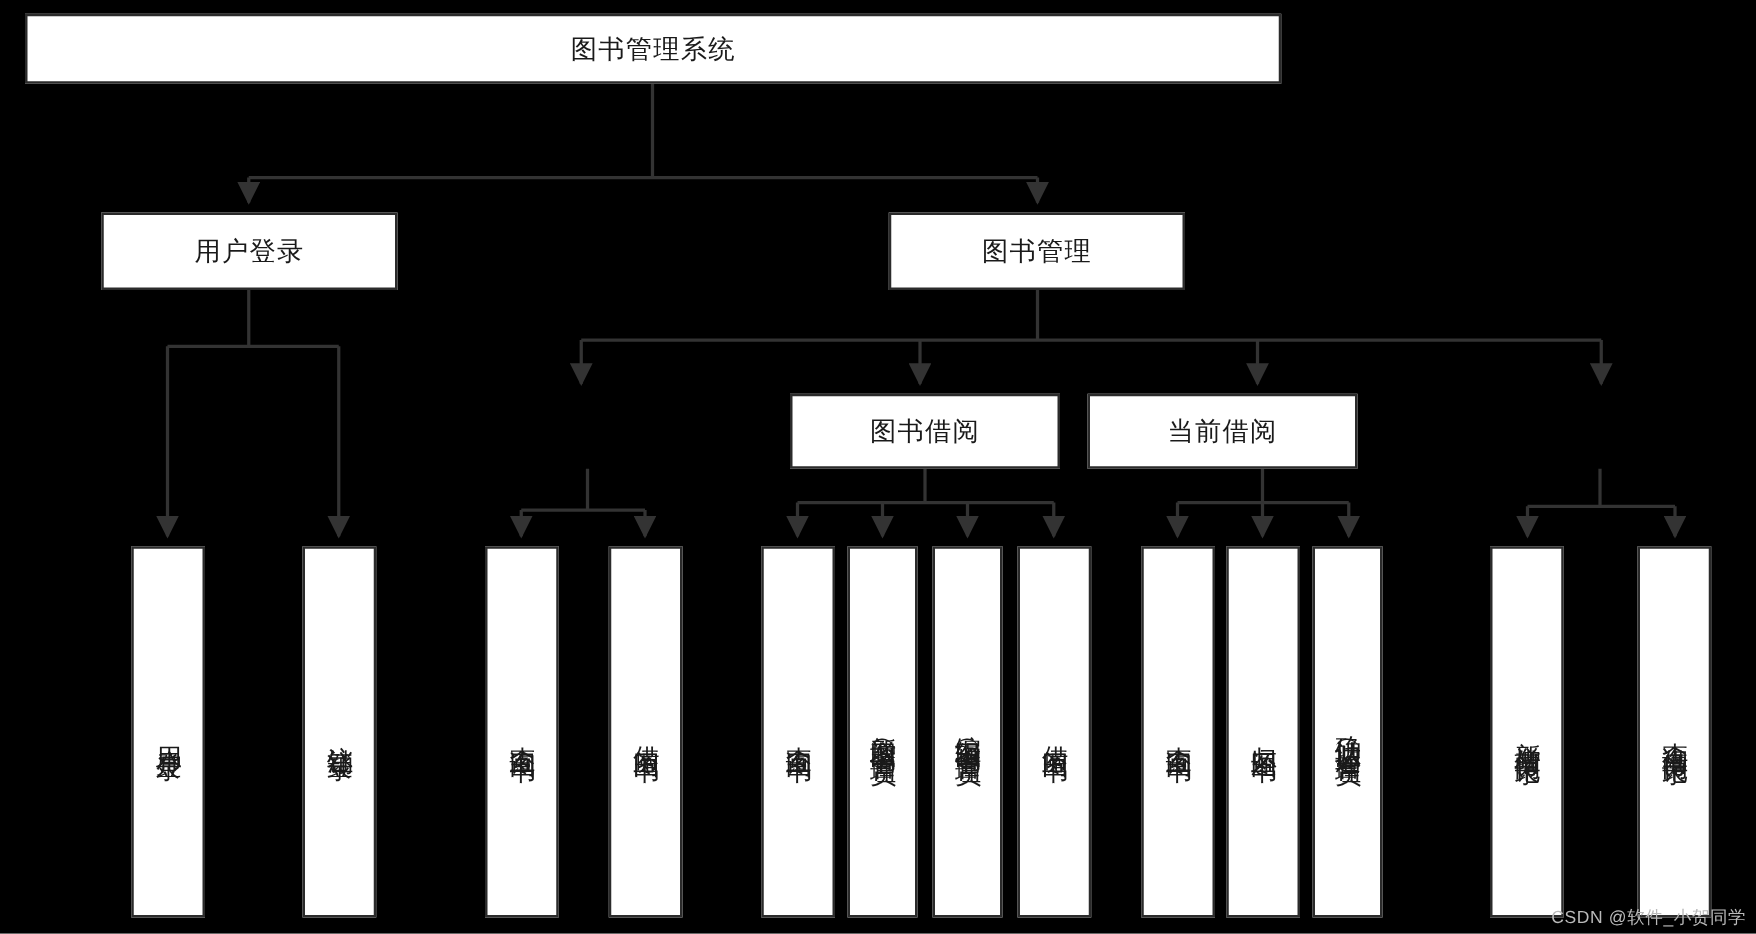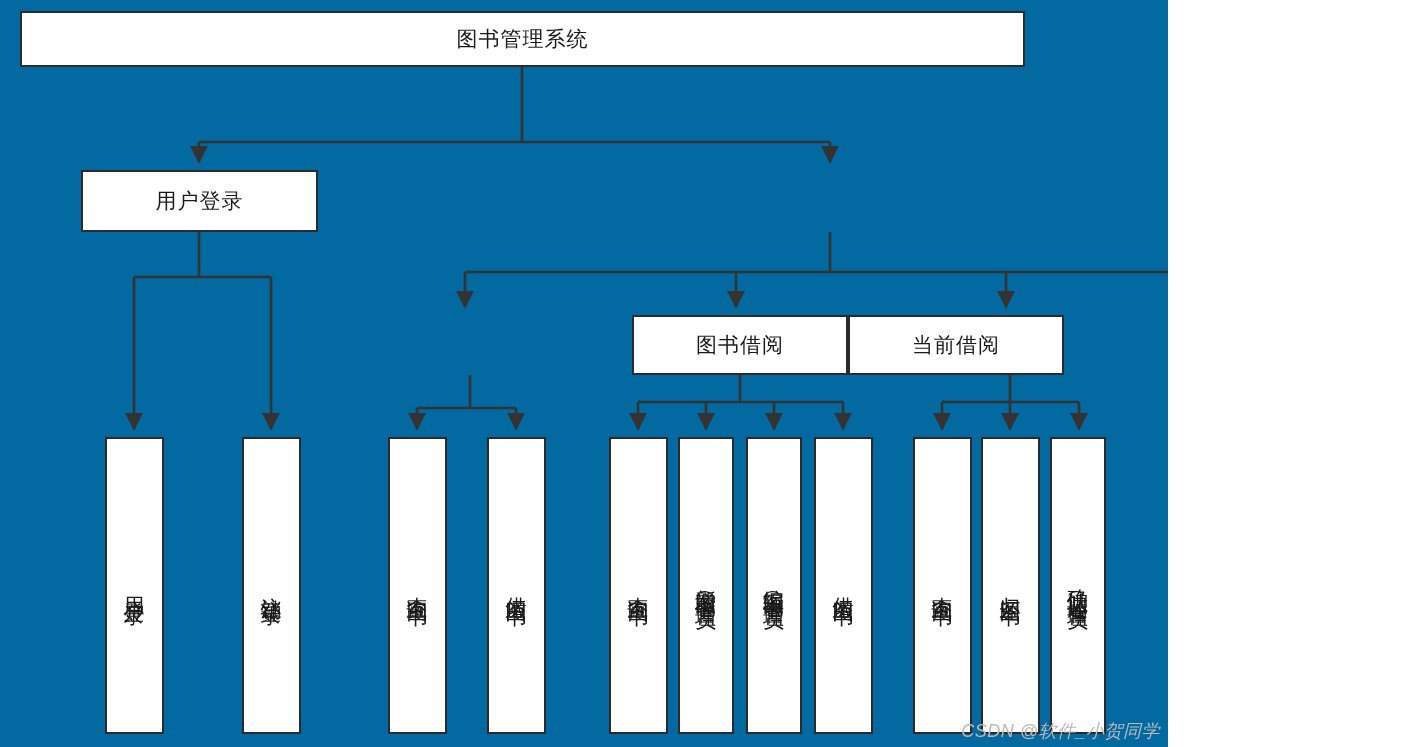--- a/index.html
+++ b/index.html
@@ -6,23 +6,23 @@
   html, body {
     margin: 0;
     padding: 0;
     background: #ffffff;
   }
   body {
     font-family: "Liberation Sans", "DejaVu Sans", sans-serif;
   }
   #diagram-root {
     position: relative;
-    width: 1168px;
+    width: 1405px;
     height: 747px;
-    background: #0369a1;
+    background: #000000;
     overflow: hidden;
   }
   #edge-layer {
     position: absolute;
     left: 0;
     top: 0;
     width: 1405px;
     height: 747px;
     pointer-events: none;
   }
@@ -58,26 +58,25 @@
     white-space: nowrap;
   }
   .node .label {
     display: block;
     white-space: nowrap;
   }
   #watermark {
     position: absolute;
     right: 8px;
     bottom: 4px;
-    font-size: 18px;
+    font-size: 14px;
     color: #b9b9b9;
     letter-spacing: 0.5px;
     z-index: 5;
     white-space: nowrap;
-    font-style: italic;
   }
 </style>
 </head>
 <body>
 
 <div id="diagram-root">
 
   <svg id="edge-layer" viewBox="0 0 1405 747" xmlns="http://www.w3.org/2000/svg">
     <defs>
       <marker id="arrow" viewBox="0 0 10 10" refX="9" refY="5" markerWidth="7" markerHeight="7" orient="auto-start-reverse">
@@ -128,25 +127,28 @@
     </g>
   </svg>
 
   <div class="node horiz" style="left:20px; top:11px; width:1005px; height:56px;">
     <span class="label">图书管理系统</span>
   </div>
 
   <div class="node horiz" style="left:81px; top:170px; width:237px; height:62px;">
     <span class="label">用户登录</span>
   </div>
+  <div class="node horiz" style="left:711px; top:170px; width:237px; height:62px;">
+    <span class="label">图书管理</span>
+  </div>
 
   <div class="node horiz" style="left:632px; top:315px; width:216px; height:60px;">
     <span class="label">图书借阅</span>
   </div>
-  <div class="node horiz" style="left:848px; top:315px; width:216px; height:60px;justify-content:center;">
+  <div class="node horiz" style="left:870px; top:315px; width:216px; height:60px;justify-content:center;">
     <span class="label">当前借阅</span>
   </div>
 
   <div class="node vert" style="left:105px; top:437px; width:59px; height:297px;">
     <span class="label">用户登录</span>
   </div>
   <div class="node vert" style="left:242px; top:437px; width:59px; height:297px;">
     <span class="label">注销登录</span>
   </div>
 

